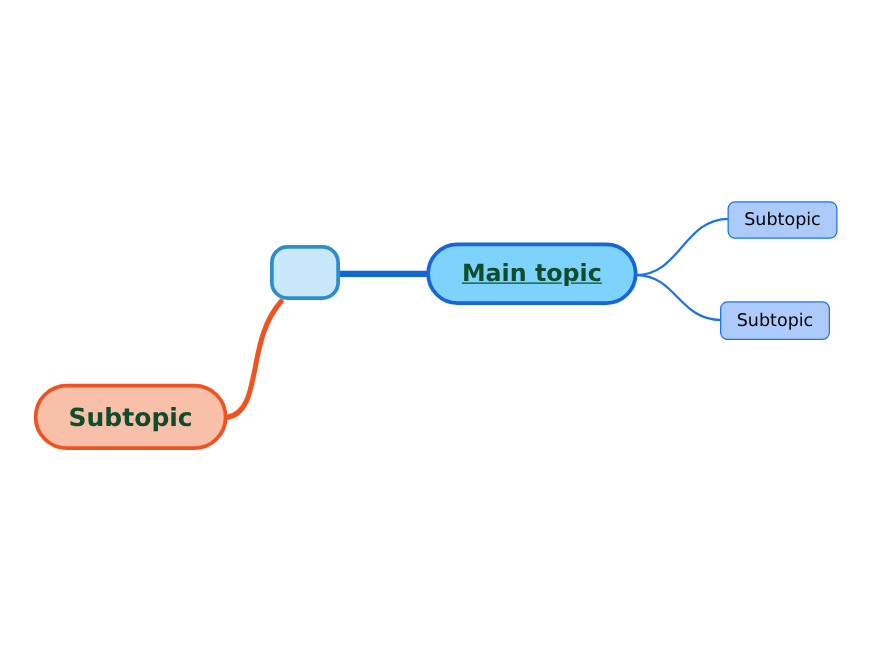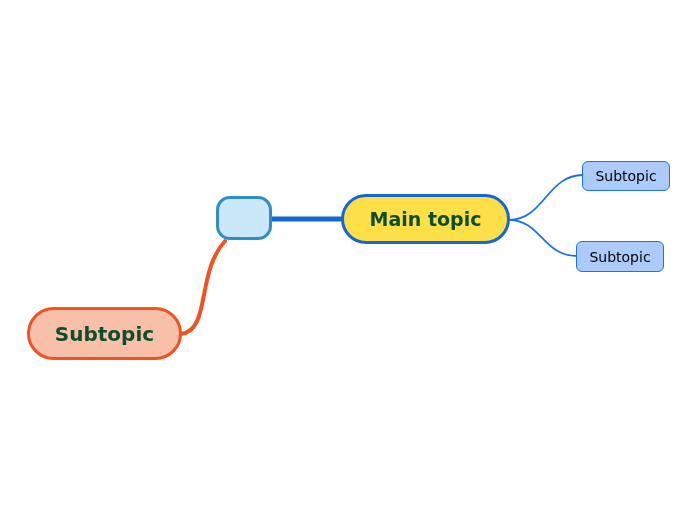--- a/index.html
+++ b/index.html
@@ -102,21 +102,21 @@
 
   <svg class="connector-layer" viewBox="0 0 696 520" xmlns="http://www.w3.org/2000/svg">
     <path class="conn-thick" d="M 271 219 L 343 219" style="stroke: rgb(18, 102, 210);"></path>
     <path class="conn-thin" d="M 509 220 C 544 220 547 175 583 175" style="stroke: rgb(26, 115, 232);"></path>
     <path class="conn-thin" d="M 509 220 C 541 220 543 256 577 256" style="stroke: rgb(26, 115, 232);"></path>
     <path class="conn-curve" d="M 181 334 C 211 330 196 273 225 241" style="stroke: rgb(241, 82, 31);"></path>
   </svg>
 
   <div class="node node-junction" style="background-color: rgb(201, 233, 251); border-color: rgb(46, 142, 205);"></div>
 
-  <div class="node node-main" style="background-color: #fde047; border-color: rgb(23, 102, 216); color: rgb(13, 77, 46);">
+  <div class="node node-main" style="background-color: #7dd3fc; border-color: rgb(23, 102, 216); color: rgb(13, 77, 46); text-decoration: underline;">
     <span>Main topic</span>
   </div>
 
   <div class="node node-sub-right node-sub-top-right" style="background-color: rgb(173, 203, 250); border-color: rgb(26, 115, 232); color: rgb(0, 0, 0);">
     <span>Subtopic</span>
   </div>
 
   <div class="node node-sub-right node-sub-bottom-right" style="background-color: rgb(173, 203, 250); border-color: rgb(26, 115, 232); color: rgb(0, 0, 0);">
     <span>Subtopic</span>
   </div>

